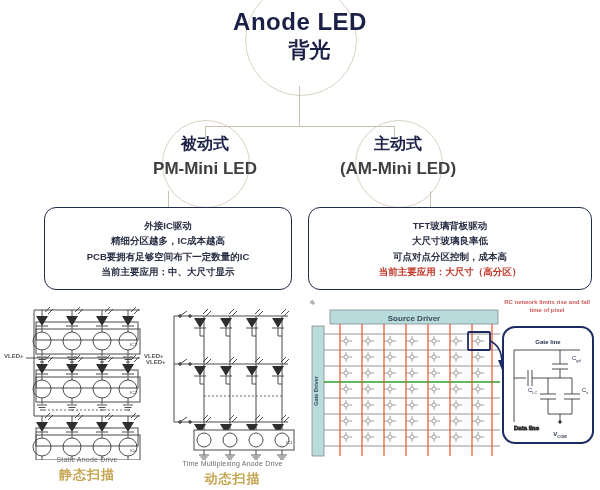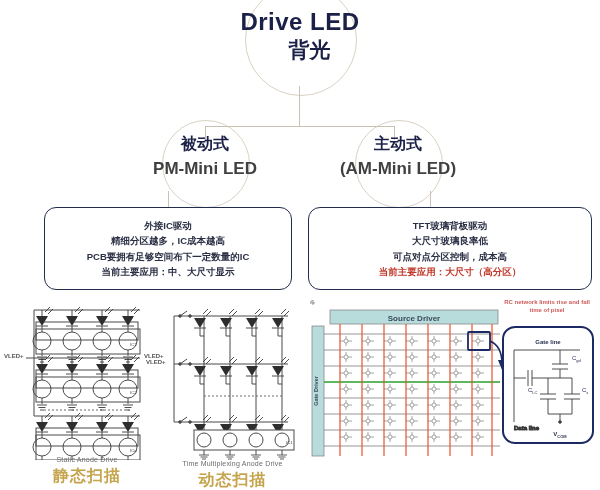--- a/index.html
+++ b/index.html
@@ -58,21 +58,21 @@
   .figs{position:absolute;left:0;top:298px;width:600px;height:192px;}
 
   .panel{position:absolute;}
 
   .cap-en{
     position:absolute;width:100%;text-align:center;
     font-size:7px;color:#6b6b6b;letter-spacing:.2px;
   }
   .cap-cn{
     position:absolute;width:100%;text-align:center;
-    font-size:16px;font-weight:bold;color:#c5a44e;letter-spacing:1px;
+    font-size:13px;font-weight:bold;color:#c5a44e;letter-spacing:1px;
   }
 
   
   svg{display:block;}
 
   
   .redanno{
     position:absolute;text-align:center;color:#cf5a5a;
     font-size:6px;font-weight:bold;line-height:1.35;z-index:4;
   }
@@ -99,21 +99,21 @@
   <div class="halo" style="left:355px;top:120px;width:86px;height:86px;"></div>
 
   <div class="conn" style="left:299px;top:86px;width:1.4px;height:41px;"></div>
   <div class="conn" style="left:205px;top:126px;width:190px;height:1.4px;"></div>
   <div class="conn" style="left:205px;top:126px;width:1.4px;height:14px;"></div>
   <div class="conn" style="left:394px;top:126px;width:1.4px;height:14px;"></div>
   <div class="conn" style="left:168px;top:191px;width:1.4px;height:16px;"></div>
   <div class="conn" style="left:430px;top:191px;width:1.4px;height:16px;"></div>
 
   <div class="title-wrap">
-    <div class="title-en">Drive LED</div>
+    <div class="title-en">Anode LED</div>
     <div class="title-cn">背光</div>
   </div>
 
   <div class="branch" style="left:95px;top:133px;width:220px;">
     <div class="branch-cn">被动式</div>
     <div class="branch-en">PM-Mini LED</div>
   </div>
   <div class="branch" style="left:288px;top:133px;width:220px;">
     <div class="branch-cn">主动式</div>
     <div class="branch-en">(AM-Mini LED)</div>

